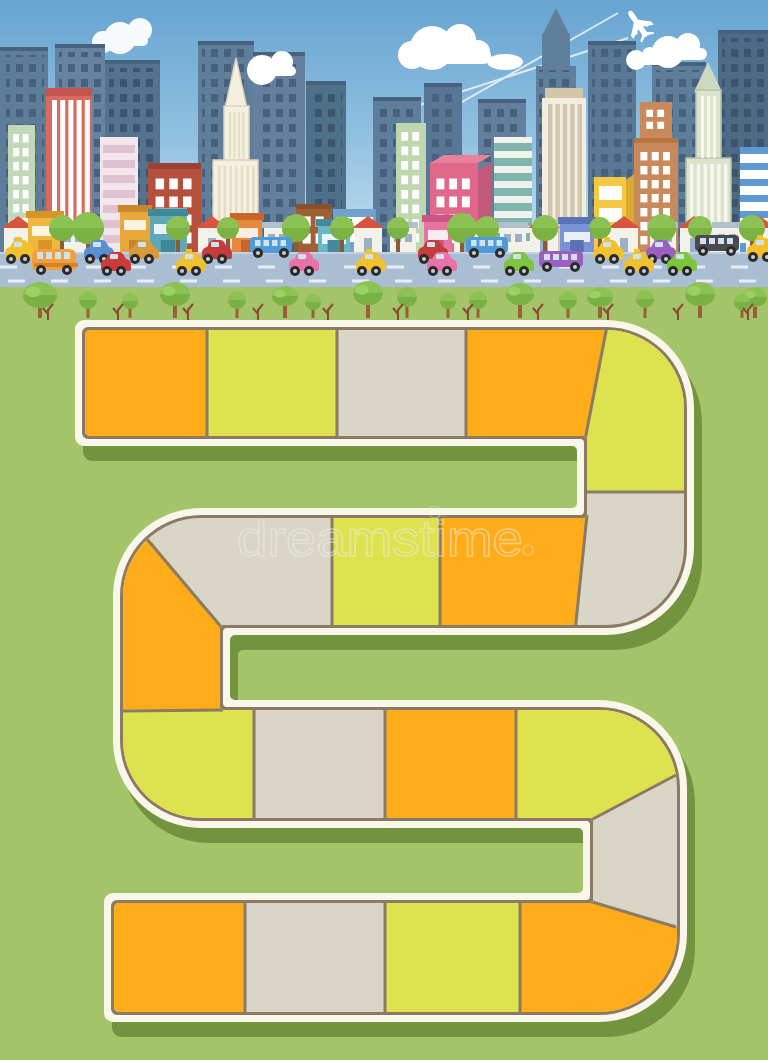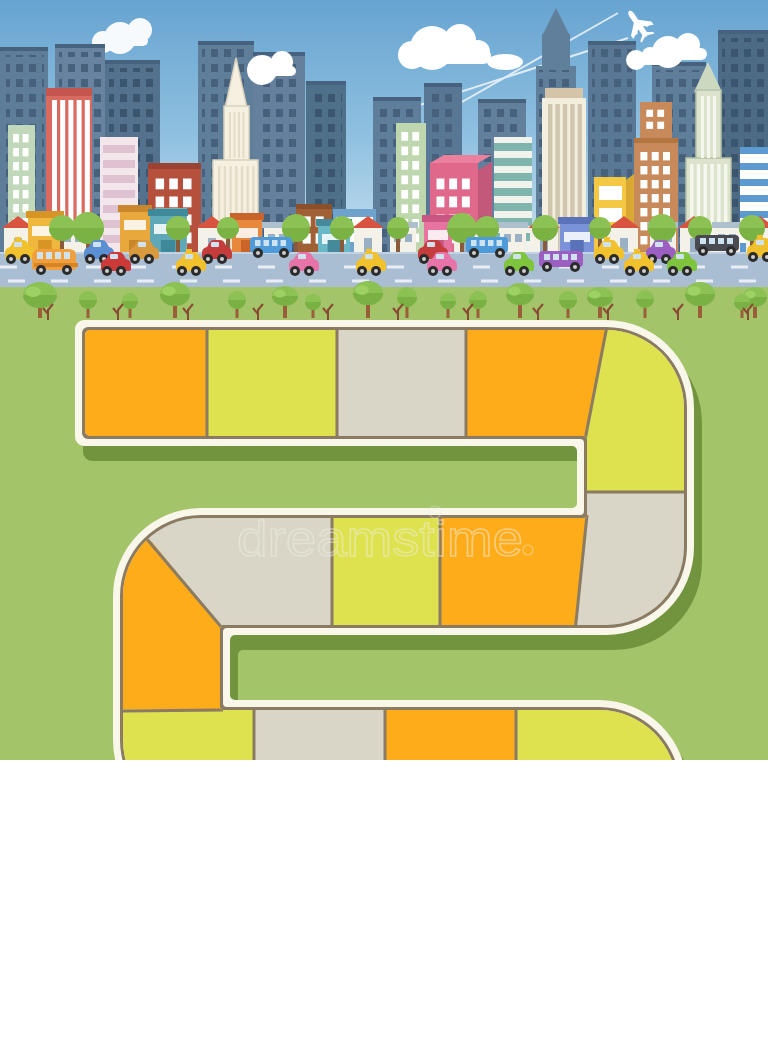--- a/index.html
+++ b/index.html
@@ -1,15 +1,15 @@
 <!DOCTYPE html>
 <html><head><meta charset="utf-8">
 <style>
 html,body{margin:0;padding:0;background:#fff;font-family:"Liberation Sans",sans-serif;}
-#stage{position:relative;width:768px;height:760px;overflow:hidden;}
+#stage{position:relative;width:768px;height:1060px;overflow:hidden;}
 svg{display:block;}
 </style></head>
 <body>
 <div id="stage">
 <svg width="768" height="1060" viewBox="0 0 768 1060">
 <defs>
 <linearGradient id="sky" x1="0" y1="0" x2="0" y2="1">
   <stop offset="0" stop-color="#67a4d1"></stop>
   <stop offset="0.45" stop-color="#8fc0e0"></stop>
   <stop offset="1" stop-color="#d9ecf4"></stop>

